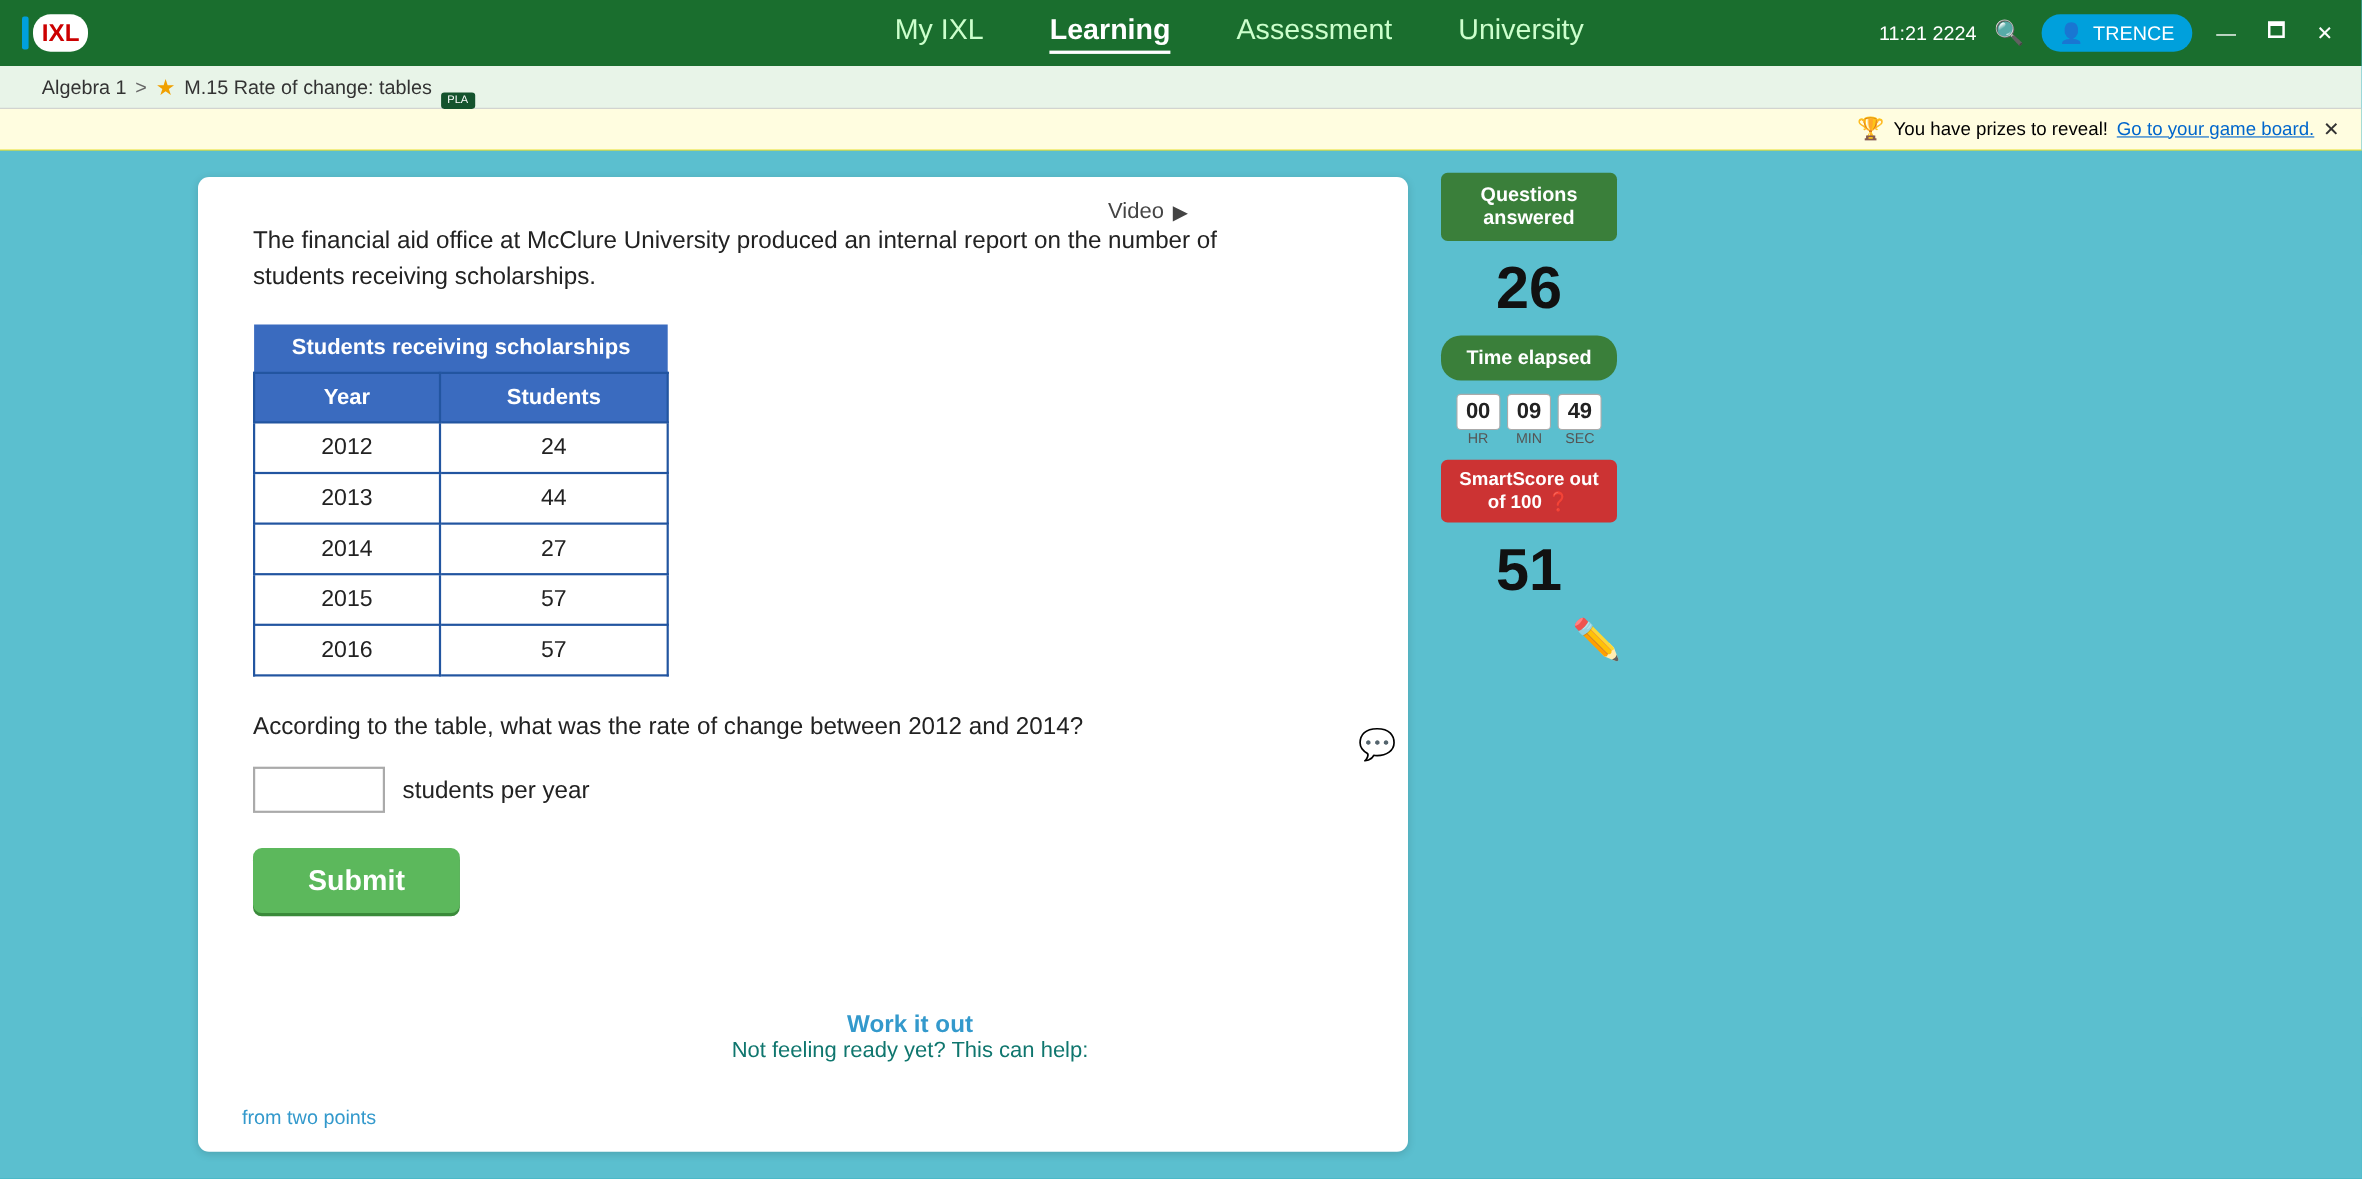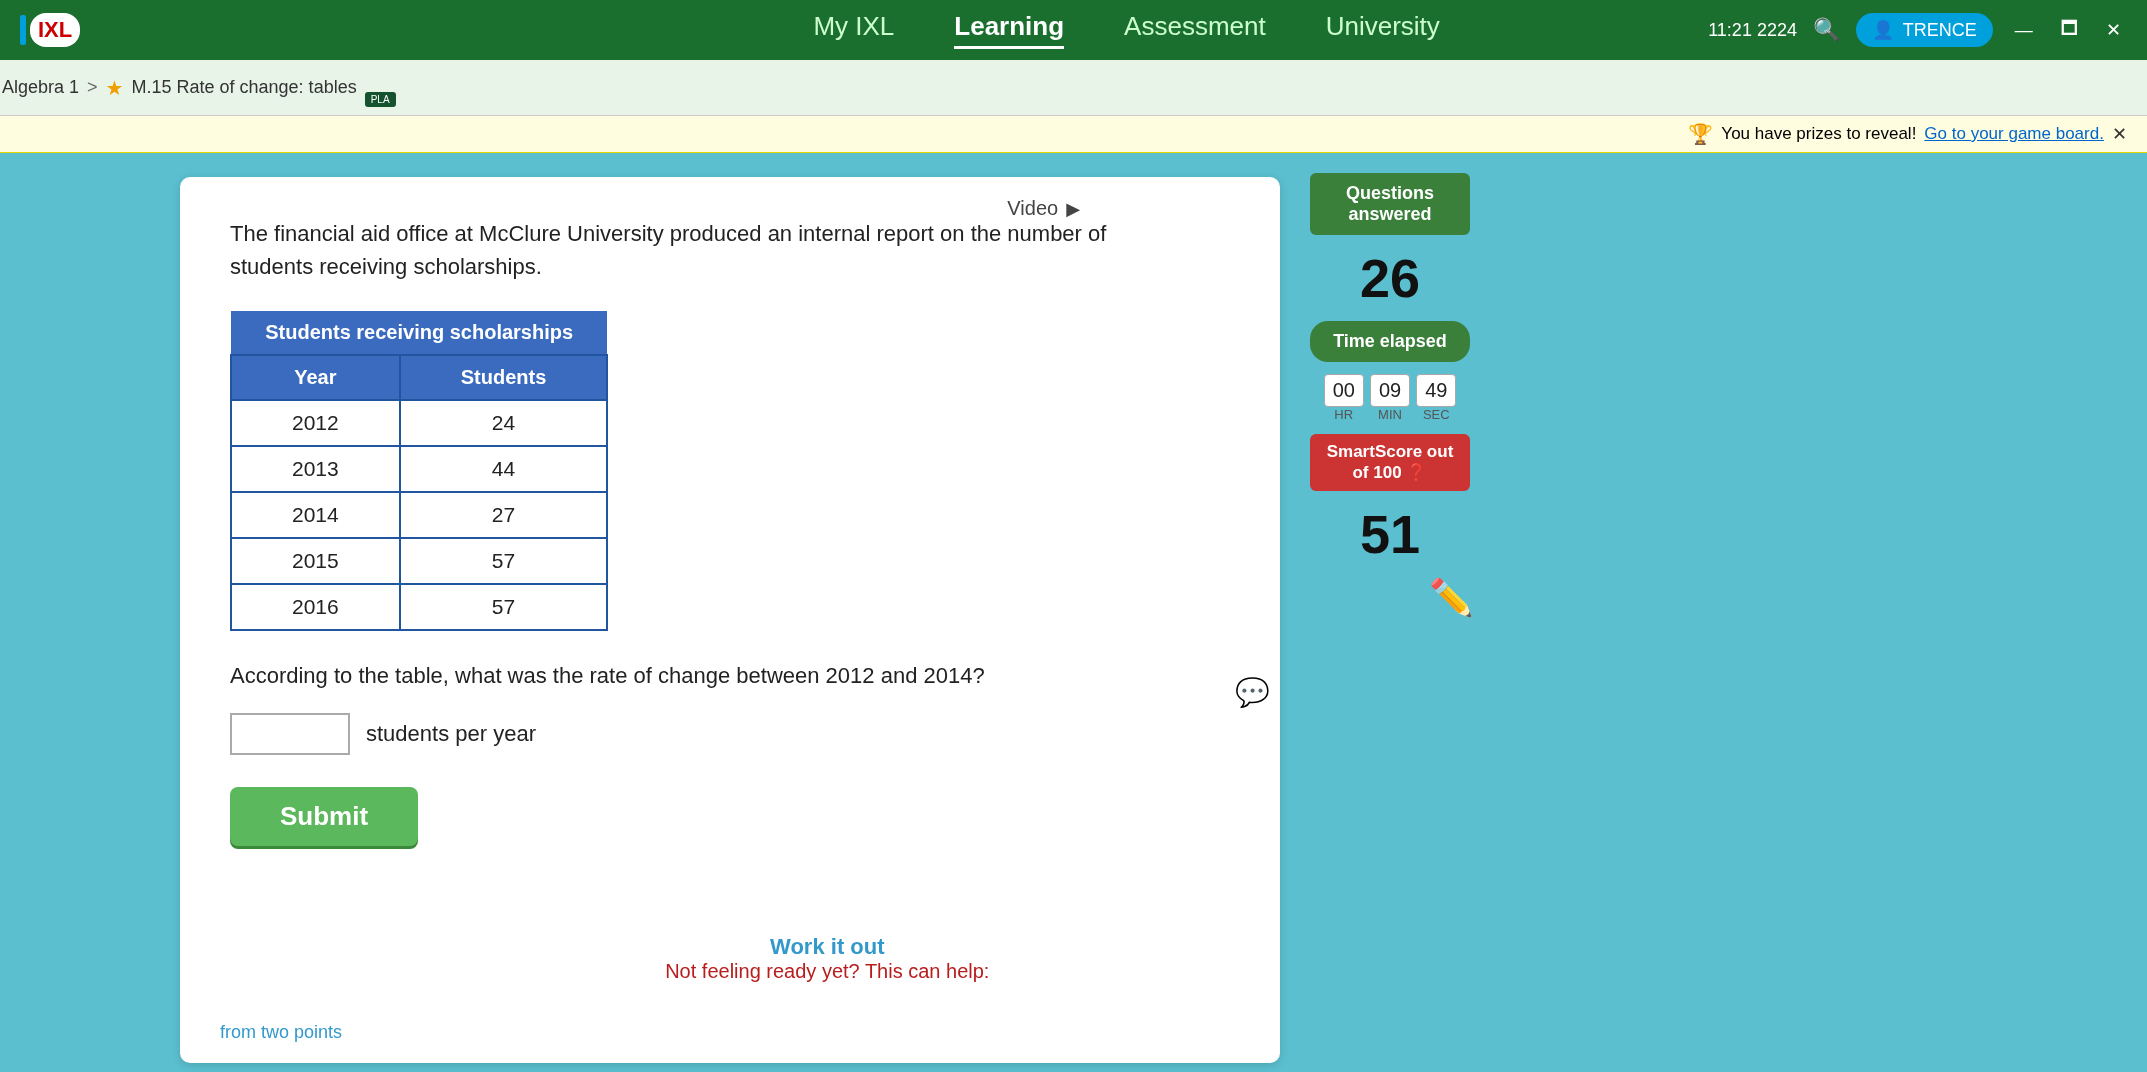--- a/index.html
+++ b/index.html
@@ -94,24 +94,24 @@
       color: white;
       font-size: 22px;
       cursor: pointer;
       background: none;
       border: none;
     }
 
     
     .breadcrumb-bar {
       background: #e8f4e8;
-      height: 56px;
-      display: flex;
-      align-items: center;
-      padding: 0 2px;
+      height: 39px;
+      display: flex;
+      align-items: center;
+      padding: 0 38px;
       border-bottom: 1px solid #ccc;
       gap: 8px;
     }
     .breadcrumb-text {
       font-size: 18px;
       color: #333;
     }
     .breadcrumb-sep {
       color: #666;
       font-size: 18px;
@@ -263,21 +263,21 @@
       transform: translateX(-20%);
       text-align: center;
     }
     .work-it-out-title {
       font-size: 22px;
       color: #3399cc;
       font-weight: bold;
     }
     .work-it-out-sub {
       font-size: 20px;
-      color: #b91c1c;
+      color: #0f766e;
     }
 
     .scroll-hint {
       position: absolute;
       bottom: 20px;
       left: 40px;
       color: #3399cc;
       font-size: 18px;
     }
 
@@ -344,21 +344,21 @@
     .timer-display {
       display: flex;
       gap: 6px;
       align-items: flex-end;
     }
     .timer-box {
       border: 1px solid #aaa;
       background: white;
       padding: 4px 8px;
       font-size: 20px;
-      font-weight: normal;
+      font-weight: bold;
       color: #222;
       border-radius: 4px;
       min-width: 40px;
       text-align: center;
     }
     .timer-label {
       font-size: 13px;
       color: #555;
       text-align: center;
       display: block;

